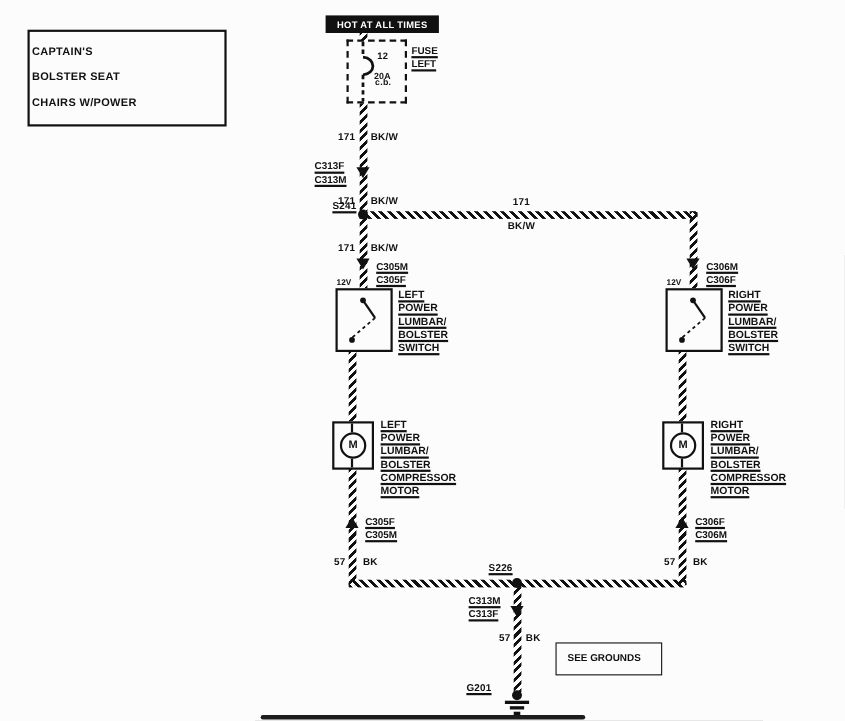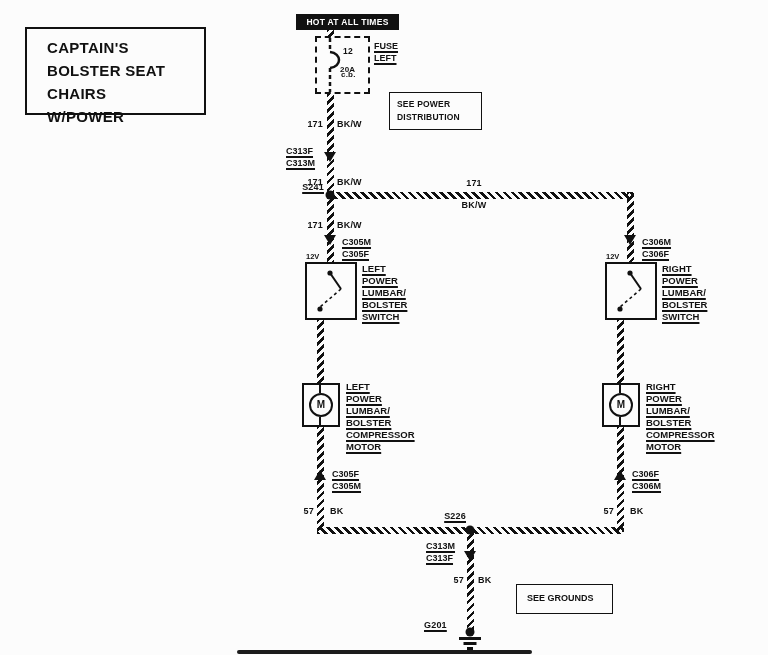--- a/index.html
+++ b/index.html
@@ -21,21 +21,21 @@
   .wire-h { position:absolute; height:7px;
     background:repeating-linear-gradient(45deg,#111 0 2.6px,rgba(0,0,0,0) 2.6px 5.6px); }
   .dot { position:absolute; width:9px; height:9px; background:#111; border-radius:50%;
     transform:translate(-50%,-50%); }
   .arrow-down { position:absolute; width:0; height:0; transform:translateX(-50%);
     border-left:6px solid transparent; border-right:6px solid transparent; border-top:10px solid #111; }
   .arrow-up { position:absolute; width:0; height:0; transform:translateX(-50%);
     border-left:6px solid transparent; border-right:6px solid transparent; border-bottom:10px solid #111; }
   .box { position:absolute; border:2px solid #111; background:#fcfcfc; }
   .box-thin { position:absolute; border:1.5px solid #111; background:#fcfcfc; }
-  .title-box { padding:7px 20px; font-size:15px; line-height:23px; letter-spacing:.3px; }
+  .title-box { padding:7px 2px; font-size:10px; line-height:23px; letter-spacing:.3px; }
   .hot-tag { position:absolute; background:#111; color:#fff; font-size:8.5px;
     text-align:center; letter-spacing:.3px; }
   .note-box { font-size:8.5px; line-height:13px; padding:5px 7px; letter-spacing:.2px; }
   .dashed-box { position:absolute; border:2px dashed #111; }
   .motor-circle { position:absolute; width:24px; height:24px; border:2px solid #111;
     border-radius:50%; text-align:center; line-height:20px; font-size:10px; }
   .tick { position:absolute; width:2.5px; background:#111; }
   .gbar { position:absolute; height:3px; background:#111; transform:translateX(-50%); }
   .artifact { position:absolute; background:#1c1c1c; border-radius:2px; }
 </style>
@@ -62,24 +62,20 @@
   </svg>
   <div class="lbl" style="left:343px; top:46px; font-size:8.5px;">12</div>
   <div class="lbl" style="left:340px; top:64px; font-size:8px;">20A</div>
   <div class="lbl" style="left:341px; top:69px; font-size:8px;">c.b.</div>
 
   <div class="stack" style="left:374px; top:40px;">
     <div class="u">FUSE</div>
     <div class="u">LEFT</div>
   </div>
 
-  <div class="box-thin note-box" style="left:389px; top:92px; width:93px; height:38px;">
-    <div>SEE POWER</div>
-    <div>DISTRIBUTION</div>
-  </div>
 
   <div class="wire-v" style="left:326.5px; top:94px; height:101px;"></div>
 
   <div class="lbl" style="left:273px; top:119px; width:50px; text-align:right;">171</div>
   <div class="lbl" style="left:337px; top:119px;">BK/W</div>
 
   <div class="stack" style="left:286px; top:145px;">
     <div class="u">C313F</div>
     <div class="u">C313M</div>
   </div>
@@ -205,21 +201,21 @@
 
   <div class="stack" style="left:426px; top:540px;">
     <div class="u">C313M</div>
     <div class="u">C313F</div>
   </div>
   <div class="arrow-down" style="left:470px; top:551px;"></div>
 
   <div class="lbl" style="left:418px; top:575px; width:46px; text-align:right;">57</div>
   <div class="lbl" style="left:478px; top:575px;">BK</div>
 
-  <div class="box-thin" style="left:505px; top:584px; width:97px; height:30px; font-size:9px; line-height:26px; padding-left:10px;margin-left:11px;">SEE GROUNDS</div>
+  <div class="box-thin" style="left:505px; top:584px; width:97px; height:30px; font-size:9px; line-height:26px; padding-left:10px;">SEE GROUNDS</div>
 
   <div class="lbl u" style="left:424px; top:620px; width:38px; text-align:left;">G201</div>
   <div class="dot" style="left:470px; top:632px;"></div>
   <div class="gbar" style="left:470px; top:637px; width:22px;"></div>
   <div class="gbar" style="left:470px; top:642px; width:13px;"></div>
   <div class="gbar" style="left:470px; top:647px; width:6px;"></div>
 
   <div class="artifact" style="left:237px; top:650px; width:295px; height:4px;"></div>
 
 </div>

